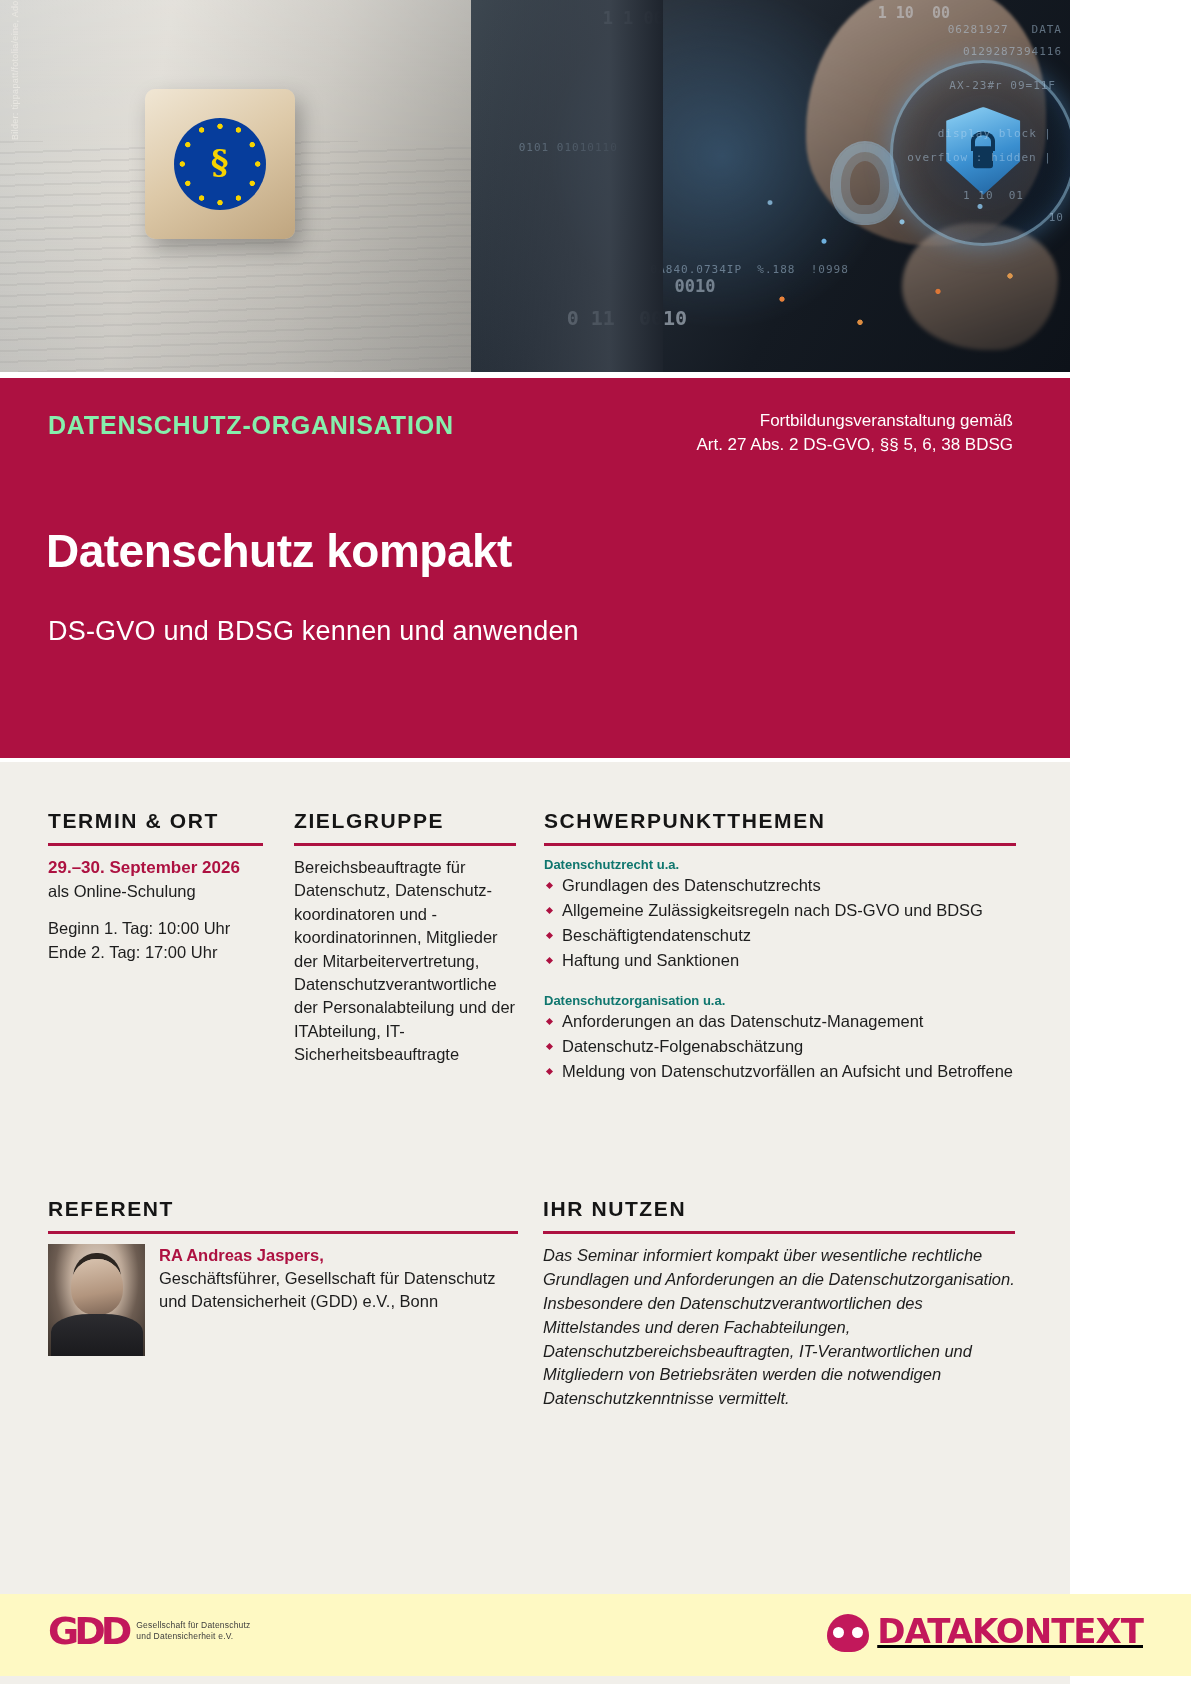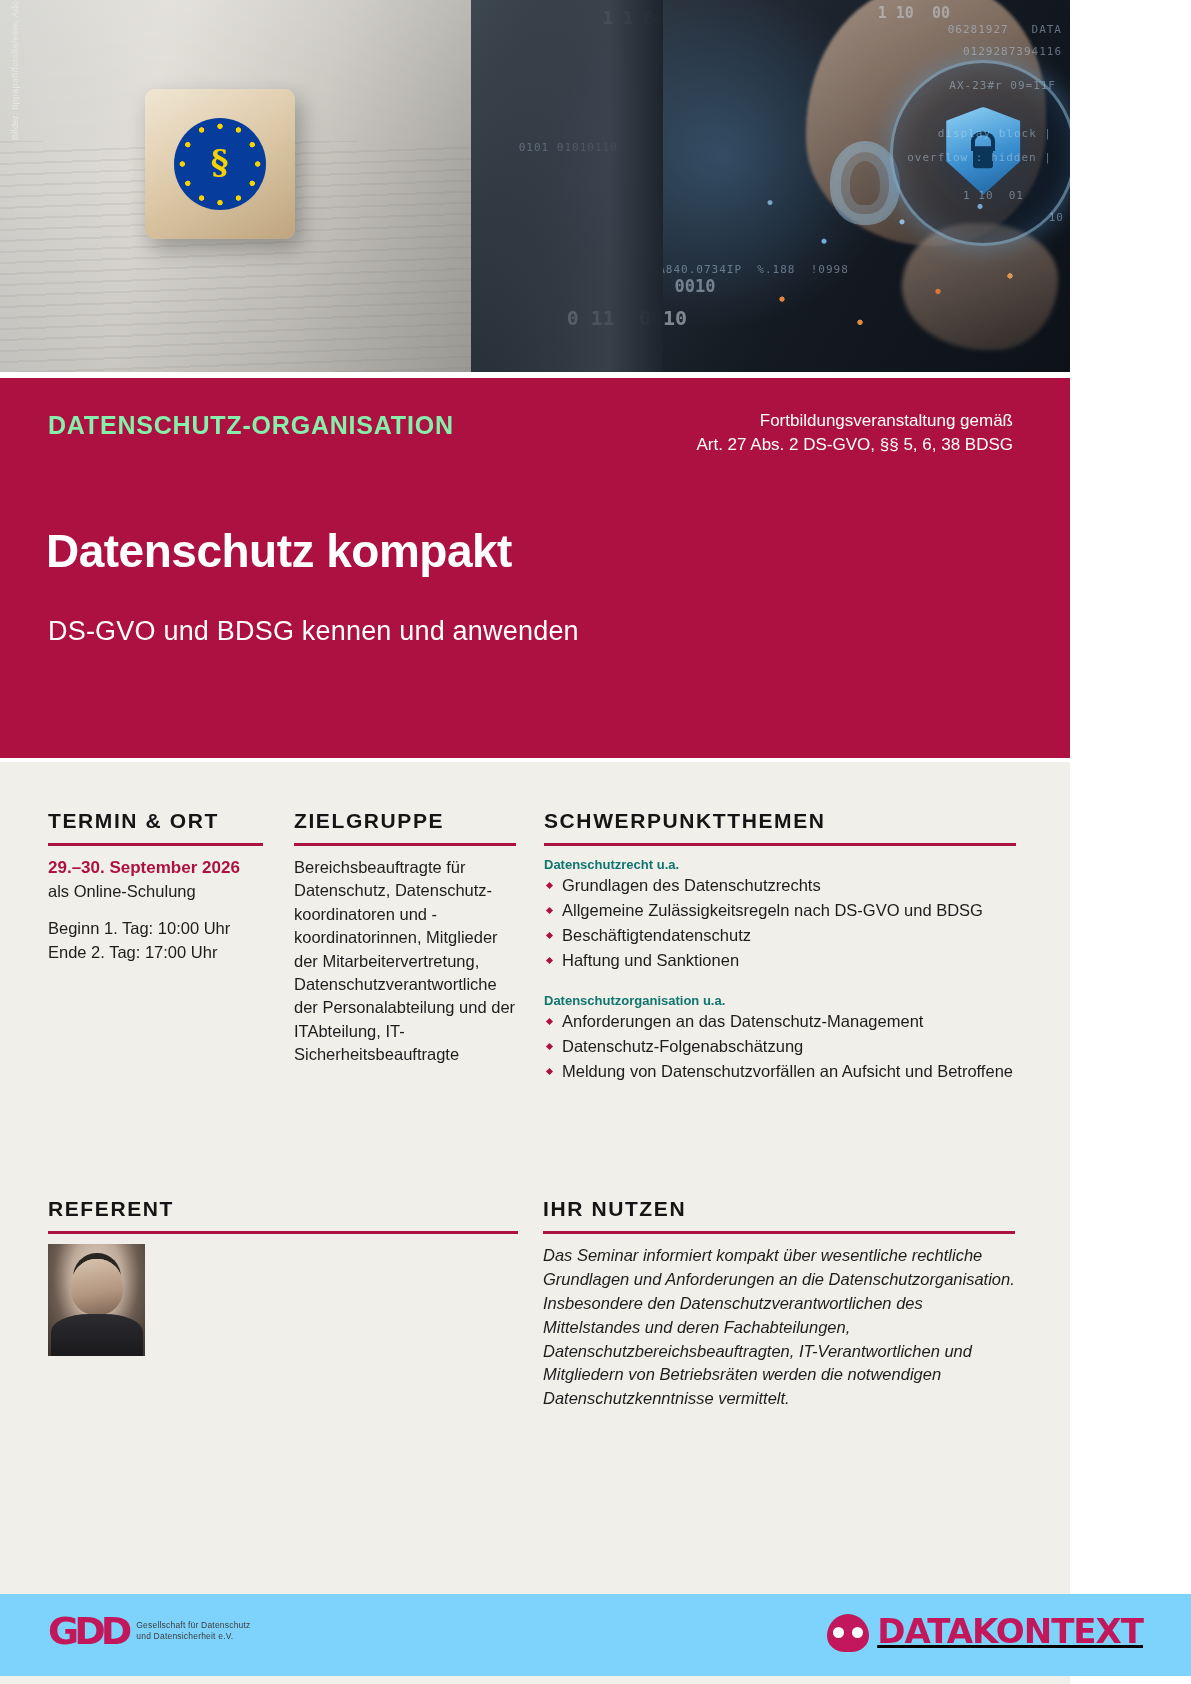--- a/index.html
+++ b/index.html
@@ -354,21 +354,21 @@
   #col-nutzen { left: 543px; top: 432px; width: 472px; }
   .nutzen-text { font-size: 16.5px; line-height: 1.45; margin: 0; font-style: italic; }
 
   
   .footer {
     position: absolute;
     left: 0;
     top: 1594px;
     width: 1191px;
     height: 82px;
-    background: #7dd3fc;
+    background: #fef9c3;
   }
   .gdd-logo {
     position: absolute;
     left: 48px;
     top: 18px;
     display: flex;
     align-items: center;
     gap: 9px;
   }
   .gdd-mark {
@@ -542,20 +542,24 @@
           <li>Meldung von Datenschutzvorfällen an Aufsicht und Betroffene</li>
         </ul>
       </div>
     </div>
 
     <div class="col" id="col-referent">
       <h2 class="sec-head">REFERENT</h2>
       <div class="rule"></div>
       <div class="ref-row">
         <div class="ref-photo"></div>
+        <div>
+          <p class="ref-name">RA Andreas Jaspers,</p>
+          <p class="ref-desc">Geschäftsführer, Gesellschaft für Datenschutz und Datensicherheit (GDD) e.V., Bonn</p>
+        </div>
       </div>
     </div>
 
     <div class="col" id="col-nutzen">
       <h2 class="sec-head">IHR NUTZEN</h2>
       <div class="rule"></div>
       <p class="nutzen-text">Das Seminar informiert kompakt über wesentliche rechtliche Grundlagen und Anforderungen an die Datenschutzorganisation. Insbesondere den Datenschutzverantwortlichen des Mittelstandes und deren Fachabteilungen, Datenschutzbereichsbeauftragten, IT-Verantwortlichen und Mitgliedern von Betriebsräten werden die notwendigen Datenschutzkenntnisse vermittelt.</p>
     </div>
   </div>
 

